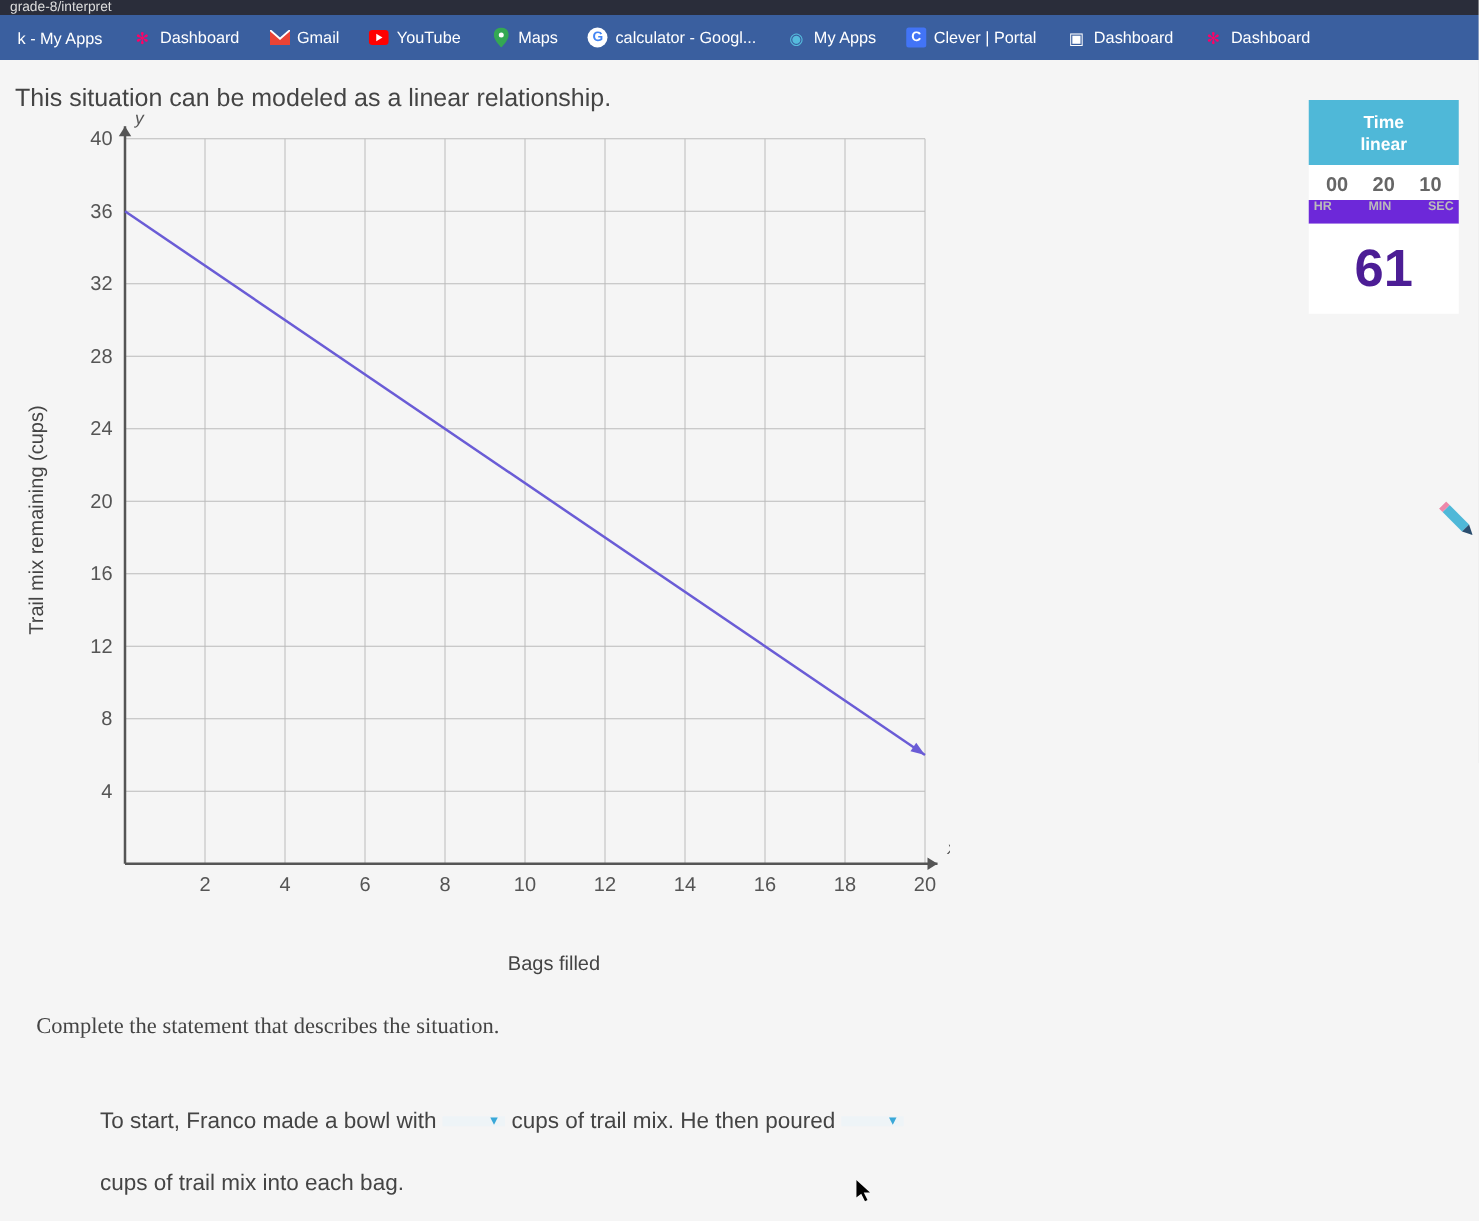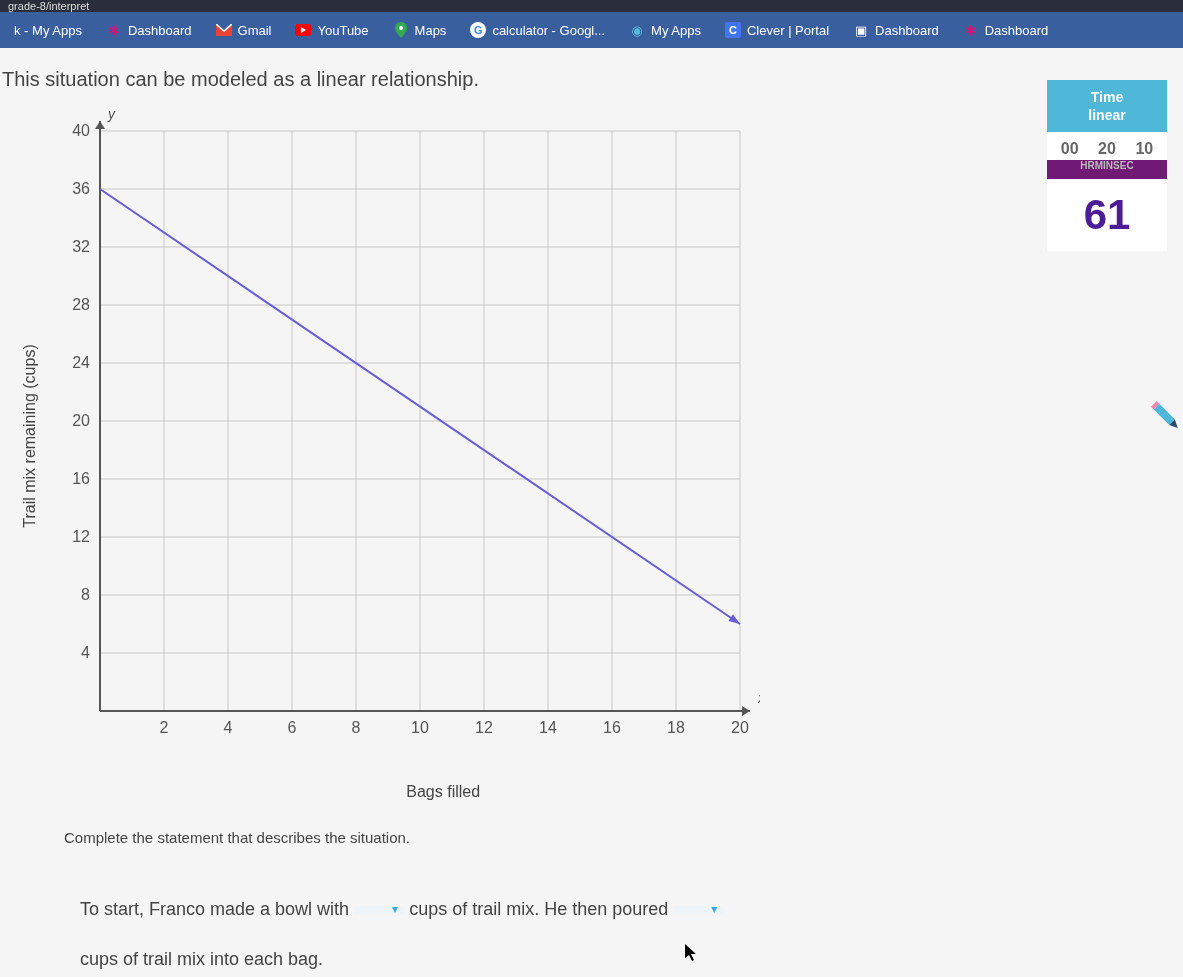--- a/index.html
+++ b/index.html
@@ -27,42 +27,40 @@
       display: flex;
       align-items: center;
       padding: 0 4px;
       gap: 4px;
       color: #fff;
       font-size: 13px;
       overflow: hidden;
     }
     .bookmark {
       display: flex;
-      align-items: center;
       gap: 6px;
       padding: 6px 10px;
       border-radius: 4px;
       cursor: pointer;
       white-space: nowrap;
     }
     .bm-icon { width: 16px; height: 16px; display: inline-flex; align-items: center; justify-content: center; }
     .content-area {
       background: #f5f5f5;
       padding: 20px 0 20px 0;
       height: calc(100% - 48px);
       position: relative;
     }
     .main-content {
       padding-left: 0;
     }
     .prompt-text {
       font-size: 20px;
       color: #444;
-      margin-bottom: 20px;
-      padding-left: 2px;
+      padding-left: 12px;
     }
     .chart-container {
       position: relative;
       width: 720px;
       height: 650px;
       margin-left: 40px;
     }
     .y-axis-label {
       position: absolute;
       left: -10px;
@@ -74,25 +72,26 @@
     }
     .x-axis-label {
       position: absolute;
       bottom: -40px;
       left: 50%;
       transform: translateX(-50%);
       font-size: 16px;
       color: #444;
     }
     .question-text {
-      font-size: 15px;
+      font-size: 18px;
       color: #444;
       margin-top: 60px;
-      margin-left: 64px;
+      margin-left: 29px;
       line-height: 2.2;
+      font-family: Liberation Serif, serif;
     }
     .answer-line {
       margin-top: 30px;
       margin-left: 80px;
       font-size: 18px;
       color: #444;
       line-height: 2.8;
     }
     .dropdown {
       display: inline-block;
@@ -131,23 +130,23 @@
     .time-display {
       background: #fff;
       display: flex;
       justify-content: space-around;
       padding: 8px 4px 2px 4px;
       font-size: 16px;
       color: #666;
       font-weight: bold;
     }
     .time-labels {
-      background: #701a75;
-      display: flex;
-      justify-content: center;
+      background: #6d28d9;
+      display: flex;
+      justify-content: space-between;
       padding: 0 4px 8px 4px;
       font-size: 10px;
       color: #bbb;
       font-weight: bold;
     }
     .smartscore-header {
       background: #e67a3c;
       color: #fff;
       text-align: center;
       font-size: 13px;

